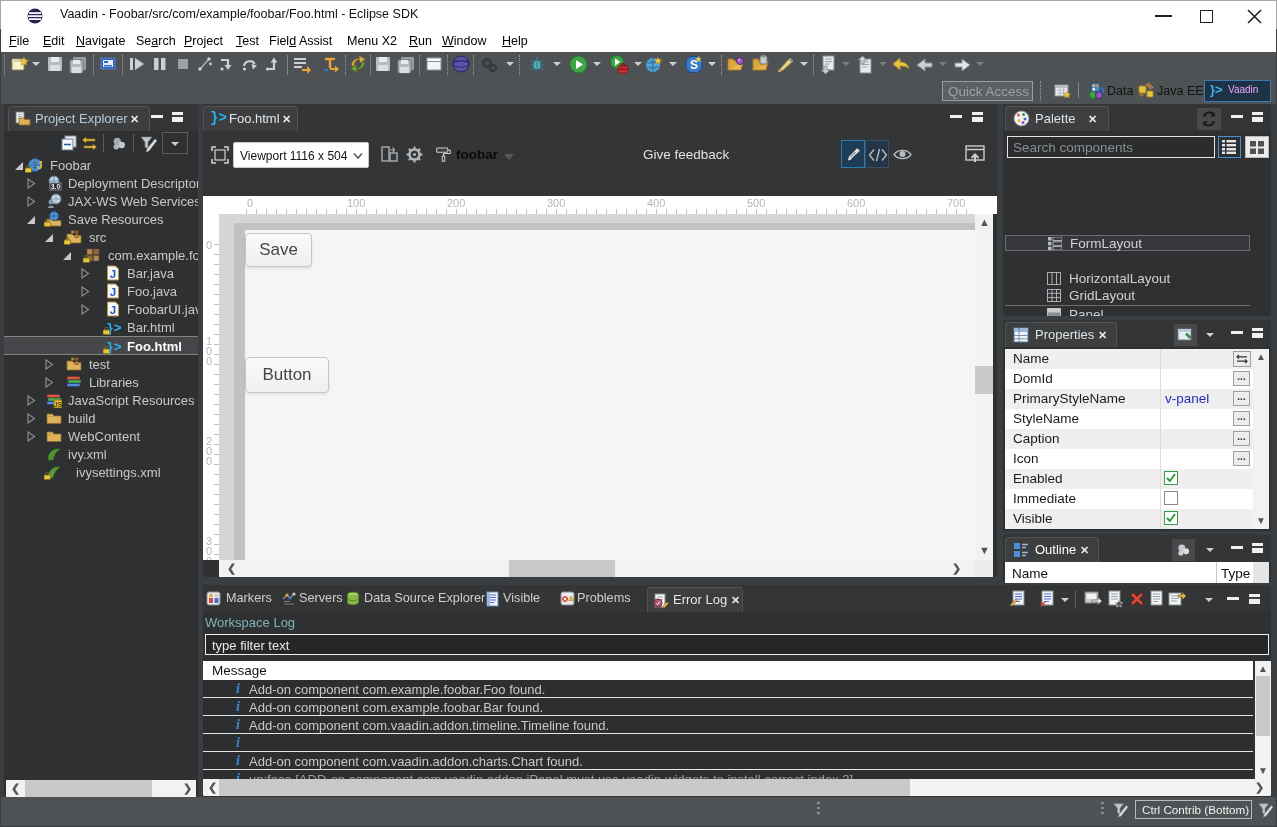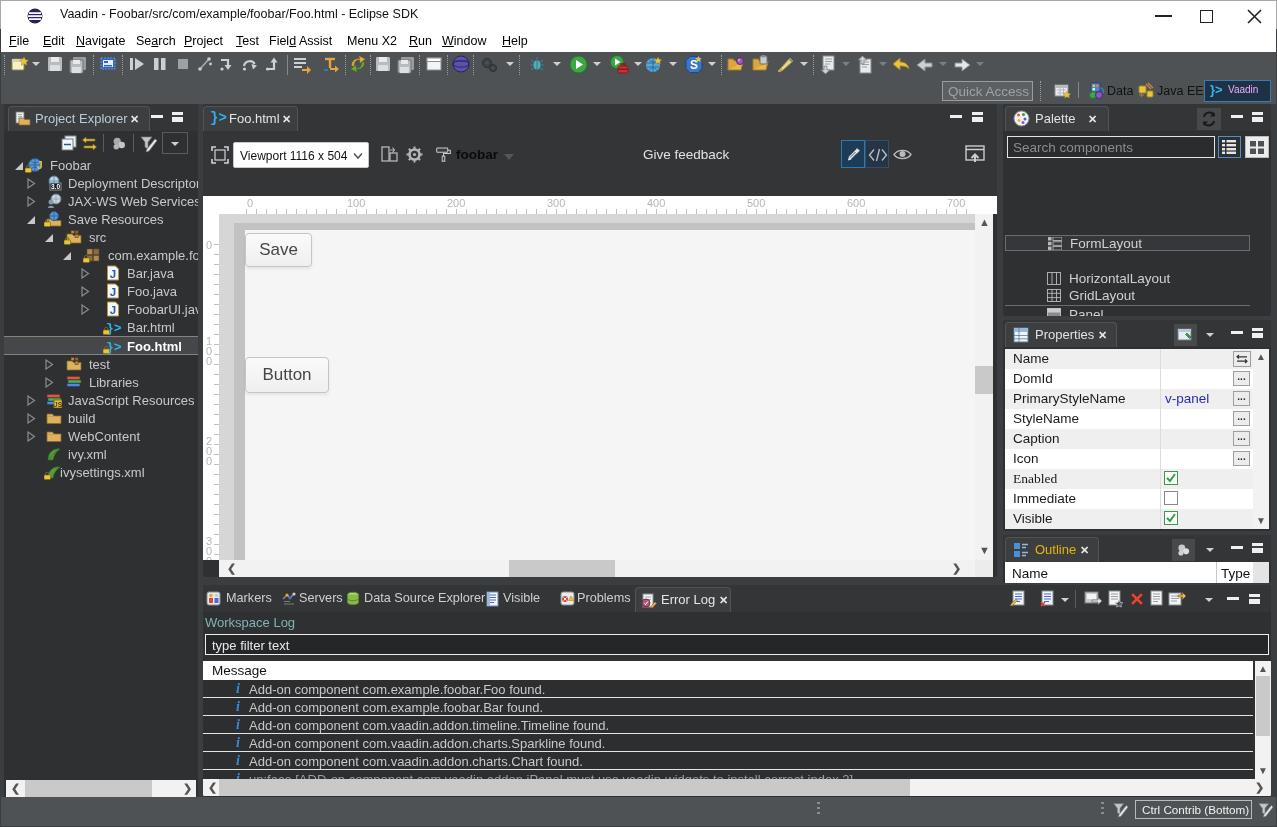--- a/index.html
+++ b/index.html
@@ -550,21 +550,21 @@
         </svg>
         <span style="position:absolute;left:64px;top:2px">ivy.xml</span>
       </div>
    <div class="trow" style="top:359px">
         <svg class="ico" style="left:42px;top:1px" viewBox="0 0 16 16">
           <path d="M2 14 C2 6 8 2 14 3 C10 6 8 9 7 14 z" fill="#5a9a3a" stroke="#2a6a1a" stroke-width=".8"></path>
         </svg>
         <svg class="ico" style="left:40px;top:9px" width="8" height="9" viewBox="0 0 8 9">
           <use href="#sym-lock"></use>
         </svg>
-        <span style="position:absolute;left:56px;top:2px">ivysettings.xml</span>
+        <span style="position:absolute;left:72px;top:2px">ivysettings.xml</span>
       </div>
   </div>
 
   <div class="sbh" style="left:2px;top:676px;width:190px;height:17px;">
     <div class="arr" style="left:5px;top:2px;">❮</div>
     <div class="sbthumb" style="left:19px;top:0;width:127px;height:17px;"></div>
     <div class="arr" style="left:177px;top:2px;">❯</div>
   </div>
 </div>
 
@@ -802,21 +802,21 @@
       </div>
     <div class="prow" style="top:80px;background:#efefef;">
         <span style="position:absolute;left:8px;top:2px;">Caption</span>
         <div class="dots3" style="left:228px;top:2px;">...</div>
       </div>
     <div class="prow" style="top:100px;">
         <span style="position:absolute;left:8px;top:2px;">Icon</span>
         <div class="dots3" style="left:228px;top:2px;">...</div>
       </div>
     <div class="prow" style="top:120px;background:#efefef;">
-        <span style="position:absolute;left:8px;top:2px;font-family:Liberation Serif, serif;">Enabled</span>
+        <span style="position:absolute;left:8px;top:2px;">Enabled</span>
         <div class="cb" style="left:159px;top:2px;border-color:#3a9a4a;"><svg width="12" height="12" viewBox="0 0 12 12">
             <path d="M2 6 L5 9 L10 2" fill="none" stroke="#2e9e3e" stroke-width="2"></path>
           </svg></div>
       </div>
     <div class="prow" style="top:140px;">
         <span style="position:absolute;left:8px;top:2px;">Immediate</span>
         <div class="cb" style="left:159px;top:2px;"></div>
       </div>
     <div class="prow" style="top:160px;background:#efefef;">
         <span style="position:absolute;left:8px;top:2px;">Visible</span>
@@ -832,21 +832,21 @@
   </div>
 </div>
 <div class="panel" id="outline" style="left:1003px;top:535px;width:268px;height:48px;overflow:hidden;">
   <div class="tabbar"></div>
   <div class="tab" style="left:2px;width:94px;">
     <svg style="position:absolute;left:7px;top:4px" width="16" height="16" viewBox="0 0 16 16">
         <rect x="1" y="1" width="6" height="6" fill="#4a90d9"></rect>
         <rect x="1" y="9" width="6" height="6" fill="#4a90d9"></rect>
         <path d="M9 2.5 h6 M9 5.5 h4 M9 10.5 h6 M9 13.5 h4" stroke="#9ab8d8" stroke-width="1.4"></path>
       </svg>
-    <span style="position:absolute;left:29px;top:4px;color:#eab308;">Outline</span>
+    <span style="position:absolute;left:29px;top:4px;color:#ffffff;">Outline</span>
     <span class="x" style="position:absolute;left:74px;top:6px;">✕</span>
   </div>
   <div class="abs" style="left:169px;top:4px;width:23px;height:22px;background:#47494b;">
     <svg style="position:absolute;left:3px;top:3px" width="17" height="17" viewBox="0 0 20 20">
         <circle cx="8" cy="7" r="4" fill="#c8cbcd"></circle>
         <circle cx="13" cy="11" r="3.6" fill="#dcdedf"></circle>
         <circle cx="7" cy="13" r="3" fill="#d0d3d5"></circle>
       </svg>
   </div>
   <div class="abs" style="left:196px;top:4px;width:24px;height:22px;">
@@ -892,21 +892,21 @@
       <rect x="2" y="1" width="3" height="14" fill="#9ab8d8"></rect>
     </svg>
   <span class="tabtext" style="left:300px;">Visible</span>
   <svg class="ico" style="left:357px;top:6px" viewBox="0 0 16 16">
       <rect x="1" y="1" width="13" height="13" rx="2" fill="#e8eaeb" stroke="#8a8d8f"></rect>
       <circle cx="5" cy="8" r="3" fill="#d84a3a"></circle>
       <path d="M3.5 6.5 l3 3 M6.5 6.5 l-3 3" stroke="#fff" stroke-width="1"></path>
       <path d="M11 5 l2.5 4.5 h-5 z" fill="#e8c53c" stroke="#a8842c" stroke-width=".6"></path>
     </svg>
   <span class="tabtext" style="left:374px;">Problems</span>
-  <div class="tab" style="left:432px;width:96px;">
+  <div class="tab" style="left:444px;width:96px;">
     <svg style="position:absolute;left:5px;top:5px" width="16" height="16" viewBox="0 0 16 16">
         <rect x="2" y="1" width="10" height="13" fill="#f2f4f5" stroke="#8a8d8f"></rect>
         <path d="M4 4 h6 M4 6.5 h6 M4 9 h4" stroke="#9aa0a4" stroke-width=".9"></path>
         <circle cx="5" cy="10" r="4" fill="#b05a78" stroke="#7a2a48"></circle>
         <path d="M3.5 10.5 l1 1 2.5-3" stroke="#fff" fill="none"></path>
         <path d="M10 13 l4-4 1.5 1.5 -4 4 -2 .5 z" fill="#e8b84c" stroke="#8a6a1c" stroke-width=".6"></path>
       </svg>
     <span style="position:absolute;left:25px;top:4px;color:#e2e6e8;">Error Log</span>
     <span class="x" style="position:absolute;left:83px;top:6px;">✕</span>
   </div>
@@ -964,21 +964,20 @@
     <div class="abs lrow" style="top:18px;">
         <i>i</i>
         <span>Add-on component com.example.foobar.Bar found.</span>
       </div>
     <div class="abs lrow" style="top:36px;">
         <i>i</i>
         <span>Add-on component com.vaadin.addon.timeline.Timeline found.</span>
       </div>
     <div class="abs lrow" style="top:54px;">
         <i>i</i>
-        <span>Add-on component com.vaadin.addon.charts.Sparkline found.</span>
       </div>
     <div class="abs lrow" style="top:72px;">
         <i>i</i>
         <span>Add-on component com.vaadin.addon.charts.Chart found.</span>
       </div>
     <div class="abs lrow" style="top:90px;">
         <i>i</i>
         <span style="color:#9a9da0">un:face [ADD-on component com.vaadin.addon.iPanel must use vaadin-widgets to install correct index 2]</span>
       </div>
   </div>

